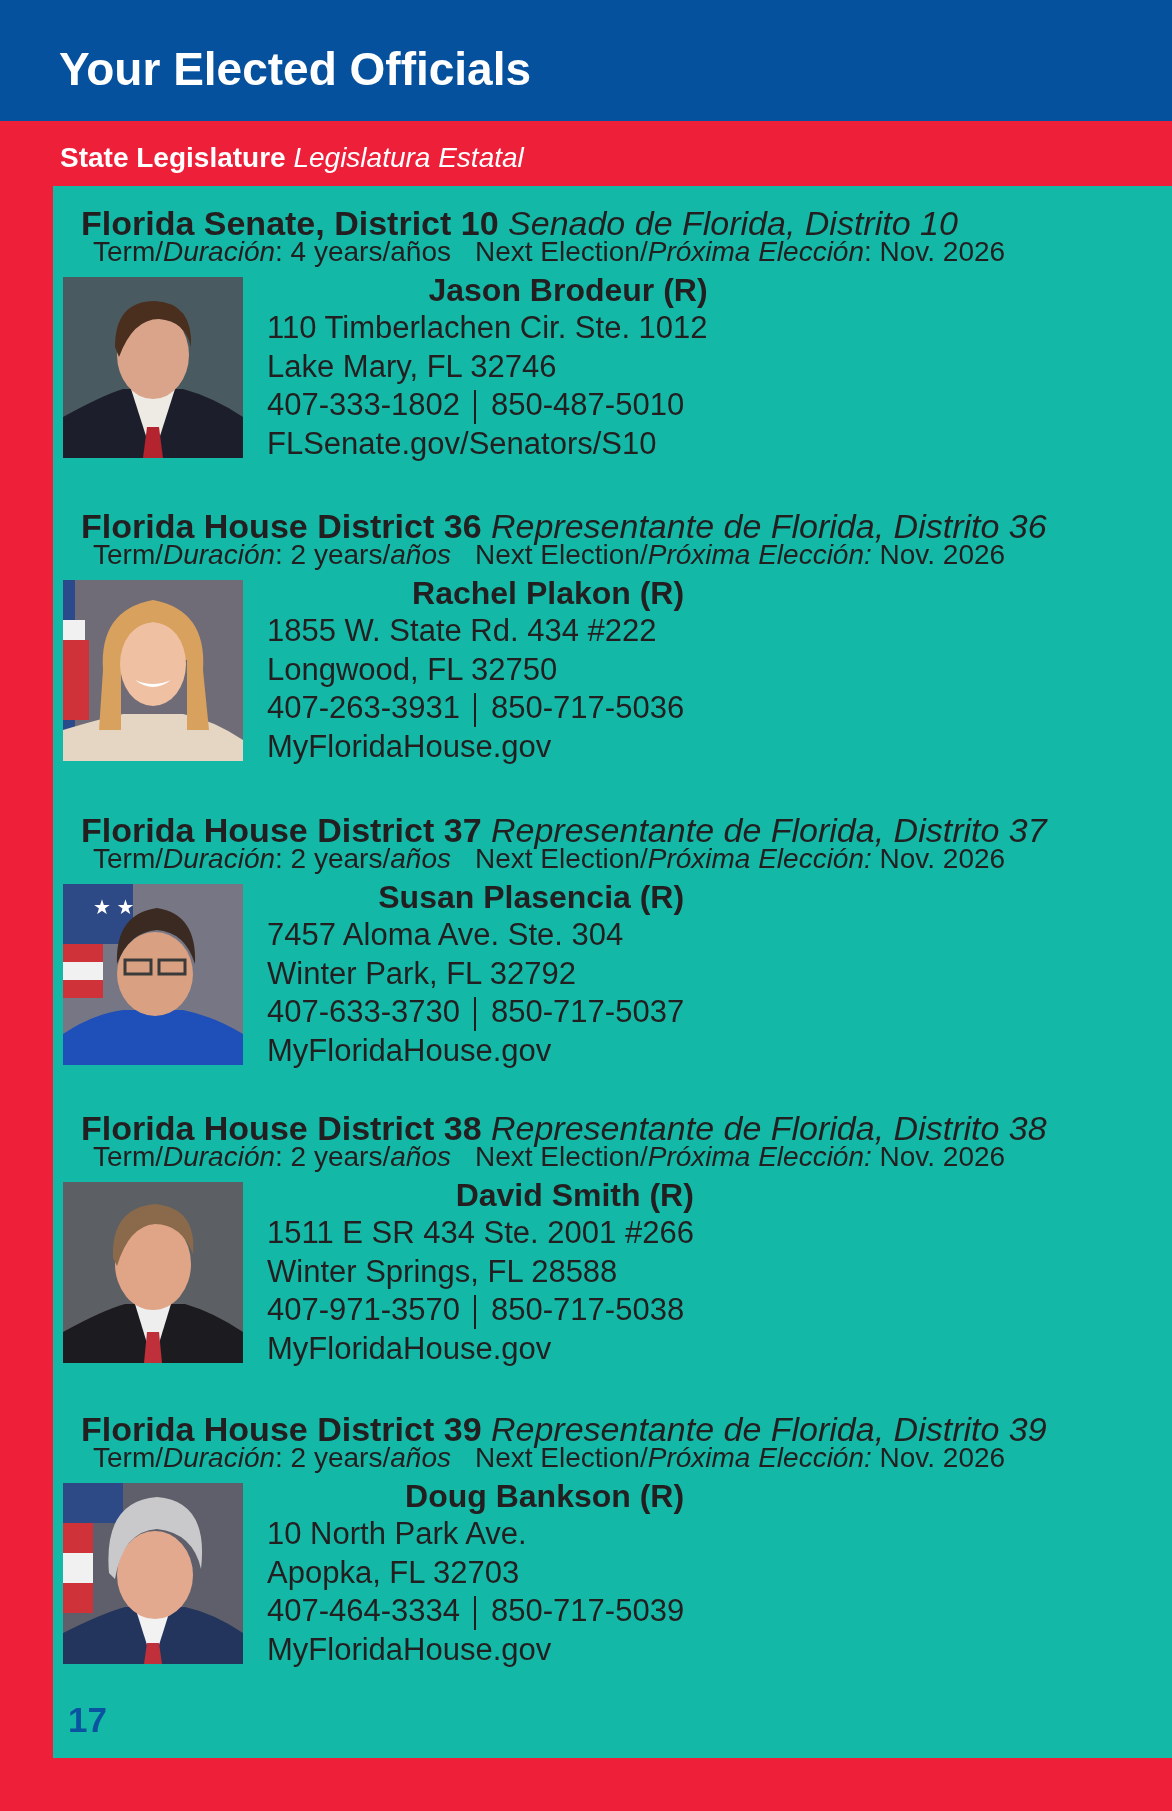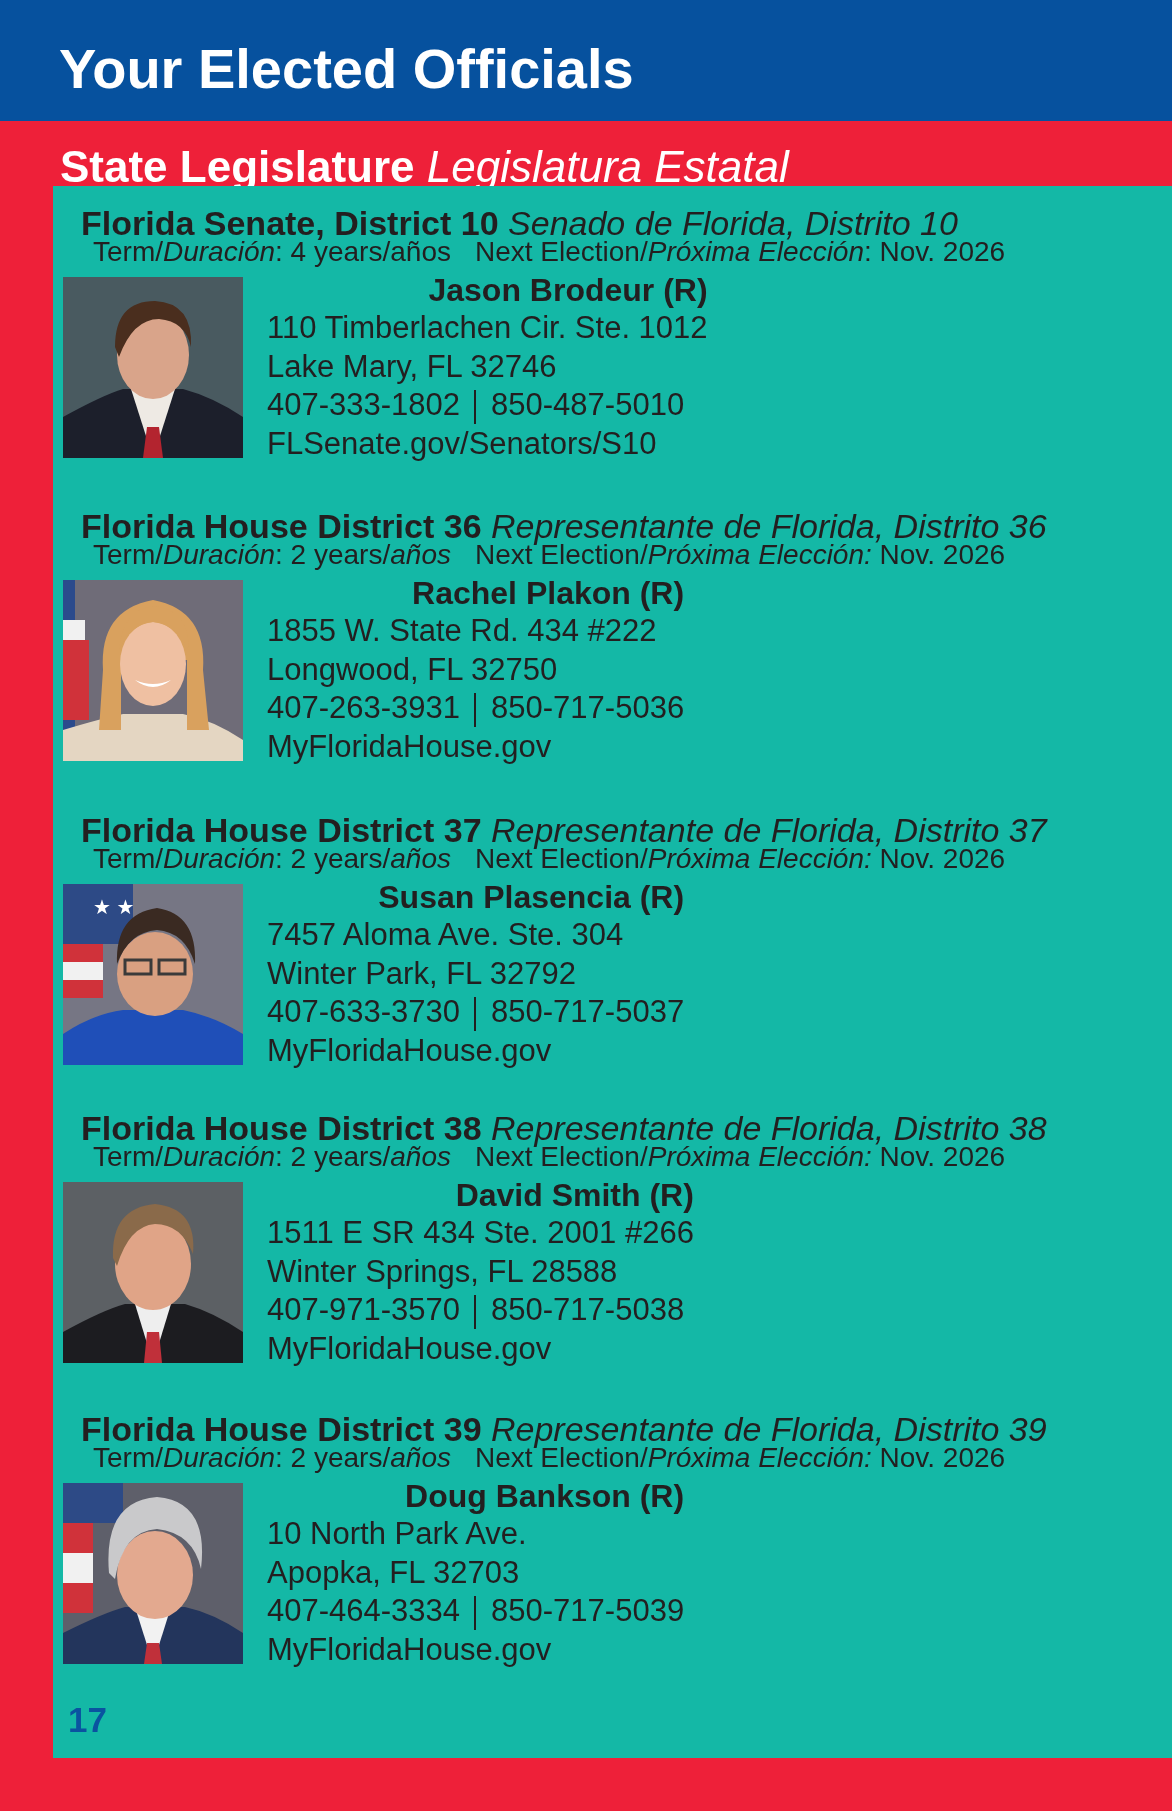--- a/index.html
+++ b/index.html
@@ -8,26 +8,26 @@
     background: #ee2039;
     font-family: "Liberation Sans", sans-serif;
     color: #231f20;
   }
   .header-bar {
     position: absolute; left: 0; top: 0; width: 1172px; height: 121px;
     background: #06519e;
   }
   .page-title {
     position: absolute; left: 59px; top: 30px;
-    font-size: 56px; font-weight: bold; color: #ffffff; line-height: 78px;
+    font-size: 46px; font-weight: bold; color: #ffffff; line-height: 78px;
     white-space: nowrap; letter-spacing: 0px;
   }
   .section-title {
-    position: absolute; left: 60px; top: 141px;
-    font-size: 44px; color: #ffffff; line-height: 52px; white-space: nowrap;
+    position: absolute; left: 60px; top: 132px;
+    font-size: 28px; color: #ffffff; line-height: 52px; white-space: nowrap;
   }
   .section-title .en { font-weight: bold; }
   .section-title .es { font-style: italic; }
   .panel {
     position: absolute; left: 53px; top: 186px; width: 1119px; height: 1572px;
     background: #14b8a6;
   }
   .office {
     position: absolute; left: 0; width: 1119px;
   }

